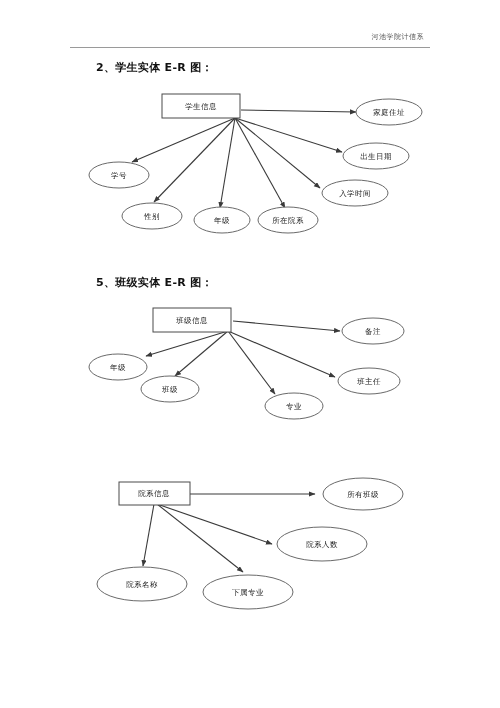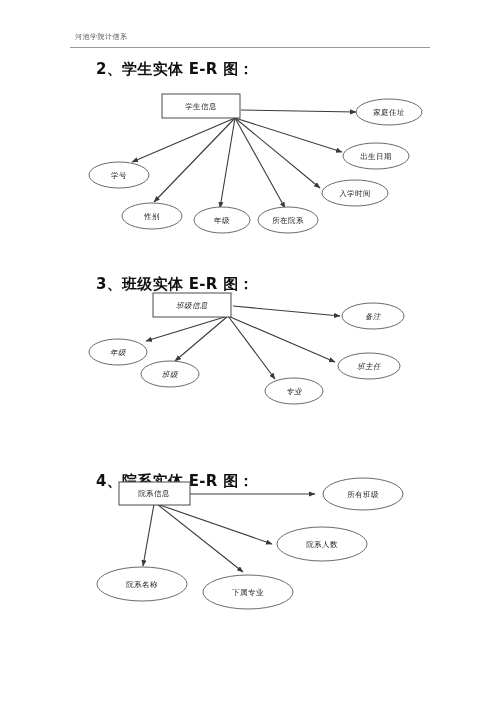--- a/index.html
+++ b/index.html
@@ -18,62 +18,62 @@
   .page {
     position: absolute;
     left: 0; top: 0;
     width: 500px;
     height: 708px;
     background: #fff;
   }
   
   .header {
     position: absolute;
-    left: 75px;
+    left: 64px;
     top: 32px;
     width: 360px;
-    text-align: left;
+    text-align: right;
   }
   .header-text {
     font-size: 7px;
     color: #555;
     letter-spacing: 0.5px;
     font-family: "DejaVu Sans", sans-serif;
     line-height: 10px;
   }
   .header-rule {
     position: absolute;
     left: 70px;
     top: 47px;
     width: 360px;
     height: 0;
     border-top: 1px solid #9a9a9a;
   }
   
   .section-title {
     position: absolute;
     left: 96px;
-    font-size: 15px;
+    font-size: 11px;
     font-weight: bold;
     font-family: "DejaVu Sans", sans-serif;
     letter-spacing: 0.3px;
     white-space: nowrap;
     color: #111;
   }
   #title-1 { top: 60px; }
   #title-2 { top: 275px; }
   #title-3 { top: 472px; }
 
   
   .diagram {
     position: absolute;
     left: 80px;
   }
   #diagram-1 { top: 90px;  width: 345px; height: 150px; }
-  #diagram-2 { top: 289px; width: 345px; height: 125px; font-style: italic; }
+  #diagram-2 { top: 304px; width: 345px; height: 125px; }
   #diagram-3 { top: 474px; width: 345px; height: 135px; }
 
   svg { display: block; overflow: visible; }
 
   .er-entity-box {
     fill: #ffffff;
     stroke: #4a4a4a;
     stroke-width: 1;
   }
   .er-attr-ellipse {
@@ -162,21 +162,21 @@
         <ellipse class="er-attr-ellipse" cx="142" cy="130" rx="28" ry="13"></ellipse>
         <text class="er-label" x="142" y="130">年级</text>
       </g>
       <g>
         <ellipse class="er-attr-ellipse" cx="208" cy="130" rx="30" ry="13"></ellipse>
         <text class="er-label" x="208" y="130">所在院系</text>
       </g>
     </svg>
   </div>
 
-  <div class="section-title" id="title-2">3、班级实体 E-R 图：</div>
+  <div class="section-title" id="title-2">5、班级实体 E-R 图：</div>
 
   <div class="diagram" id="diagram-2">
     <svg width="345" height="125" viewBox="0 0 345 125">
       <defs>
         <marker id="arrow2" markerWidth="7" markerHeight="7" refX="6" refY="2.6" orient="auto" markerUnits="userSpaceOnUse">
           <path d="M0,0 L6.5,2.6 L0,5.2 z" fill="#3a3a3a"></path>
         </marker>
       </defs>
 
       <g>
@@ -208,21 +208,20 @@
         <ellipse class="er-attr-ellipse" cx="90" cy="85" rx="29" ry="13"></ellipse>
         <text class="er-label" x="90" y="85">班级</text>
       </g>
       <g>
         <ellipse class="er-attr-ellipse" cx="214" cy="102" rx="29" ry="13"></ellipse>
         <text class="er-label" x="214" y="102">专业</text>
       </g>
     </svg>
   </div>
 
-  <div class="section-title" id="title-3">4、院系实体 E-R 图：</div>
 
   <div class="diagram" id="diagram-3">
     <svg width="345" height="135" viewBox="0 0 345 135">
       <defs>
         <marker id="arrow3" markerWidth="7" markerHeight="7" refX="6" refY="2.6" orient="auto" markerUnits="userSpaceOnUse">
           <path d="M0,0 L6.5,2.6 L0,5.2 z" fill="#3a3a3a"></path>
         </marker>
       </defs>
 
       <g>

